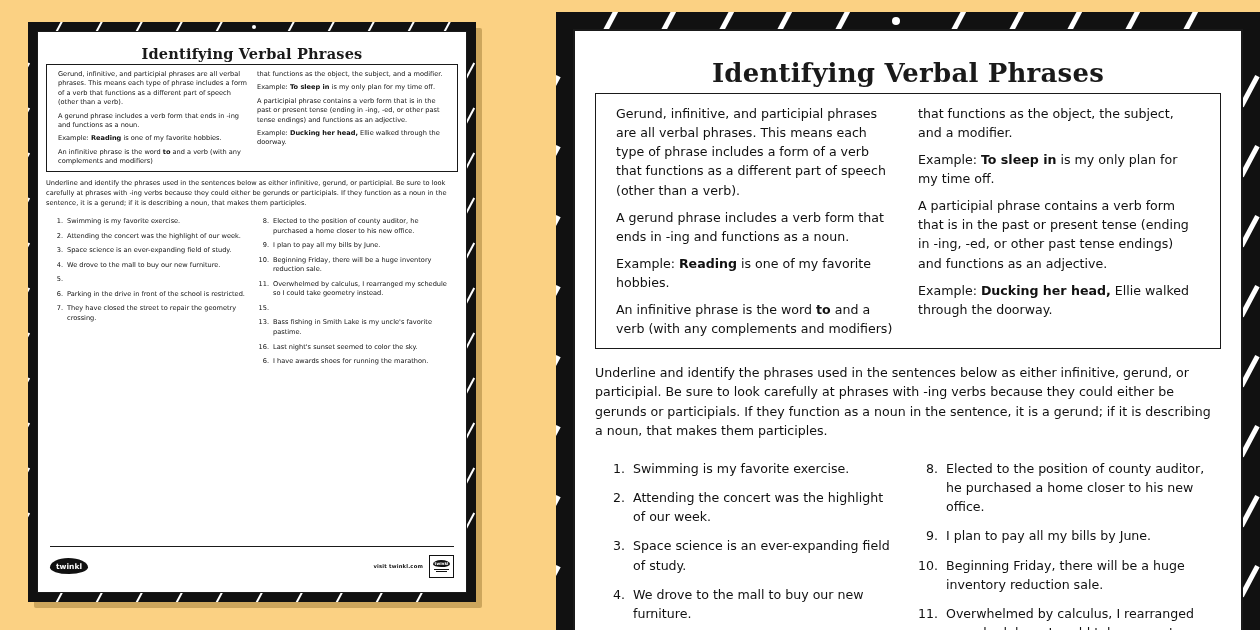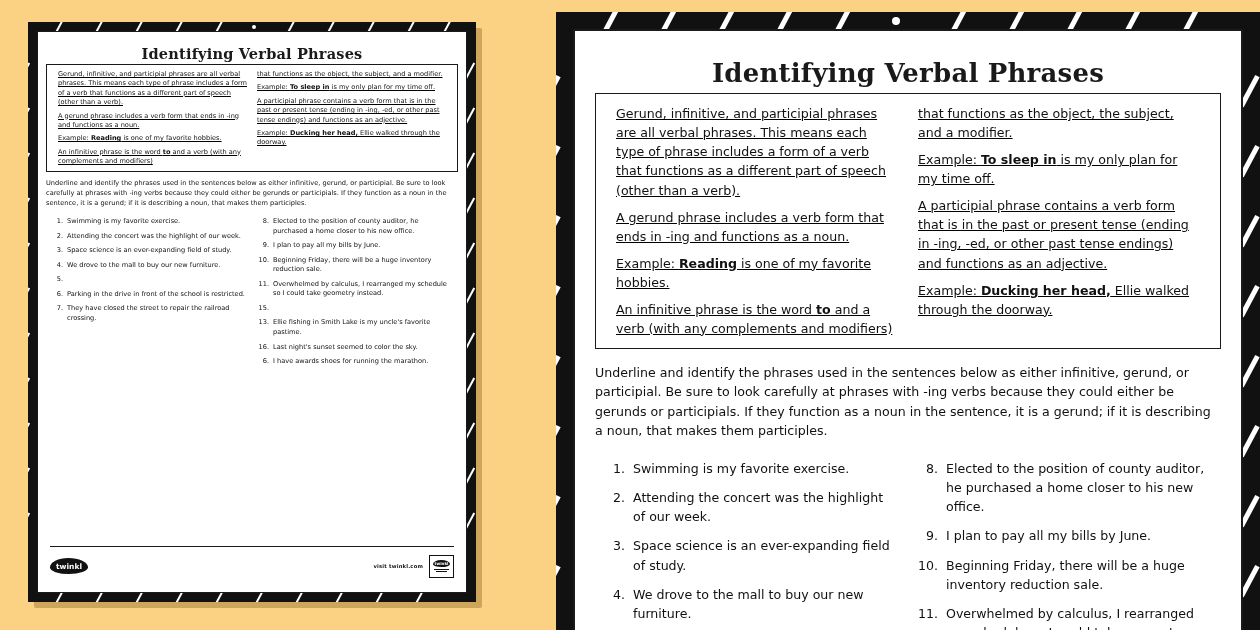--- a/index.html
+++ b/index.html
@@ -68,21 +68,20 @@
   }
 
   .info-box {
     border: 1.5px solid #1a1a1a;
     box-sizing: border-box;
     display: flex;
   }
   .info-col {
     flex: 1 1 50%;
     box-sizing: border-box;
-    text-decoration: underline;
   }
   .info-col p {
     margin: 0 0 0.62em 0;
     color: #111111;
   }
   .info-col p:last-child { margin-bottom: 0; }
   .info-col b { font-weight: bold; }
 
   .instructions {
     color: #111111;
@@ -340,21 +339,21 @@
               </li>
               <li>
                 <span class="num">5.</span>
               </li>
               <li>
                 <span class="num">6.</span>
                 <span class="txt">Parking in the drive in front of the school is restricted.</span>
               </li>
               <li>
                 <span class="num">7.</span>
-                <span class="txt">They have closed the street to repair the railroad crossing.</span>
+                <span class="txt">They have closed the street to repair the geometry crossing.</span>
               </li>
             </ol>
         </div>
         <div class="qcol">
           <ol class="qlist">
               <li>
                 <span class="num">8.</span>
                 <span class="txt">Elected to the position of county auditor, he purchased a home closer to his new office.</span>
               </li>
               <li>
@@ -367,21 +366,21 @@
               </li>
               <li>
                 <span class="num">11.</span>
                 <span class="txt">Overwhelmed by calculus, I rearranged my schedule so I could take geometry instead.</span>
               </li>
               <li>
                 <span class="num">15.</span>
               </li>
               <li>
                 <span class="num">13.</span>
-                <span class="txt">Ellie fishing in Smith Lake is my uncle's favorite pastime.</span>
+                <span class="txt">Bass fishing in Smith Lake is my uncle's favorite pastime.</span>
               </li>
               <li>
                 <span class="num">16.</span>
                 <span class="txt">Last night's sunset seemed to color the sky.</span>
               </li>
               <li>
                 <span class="num">6.</span>
                 <span class="txt">I have awards shoes for running the marathon.</span>
               </li>
             </ol>

